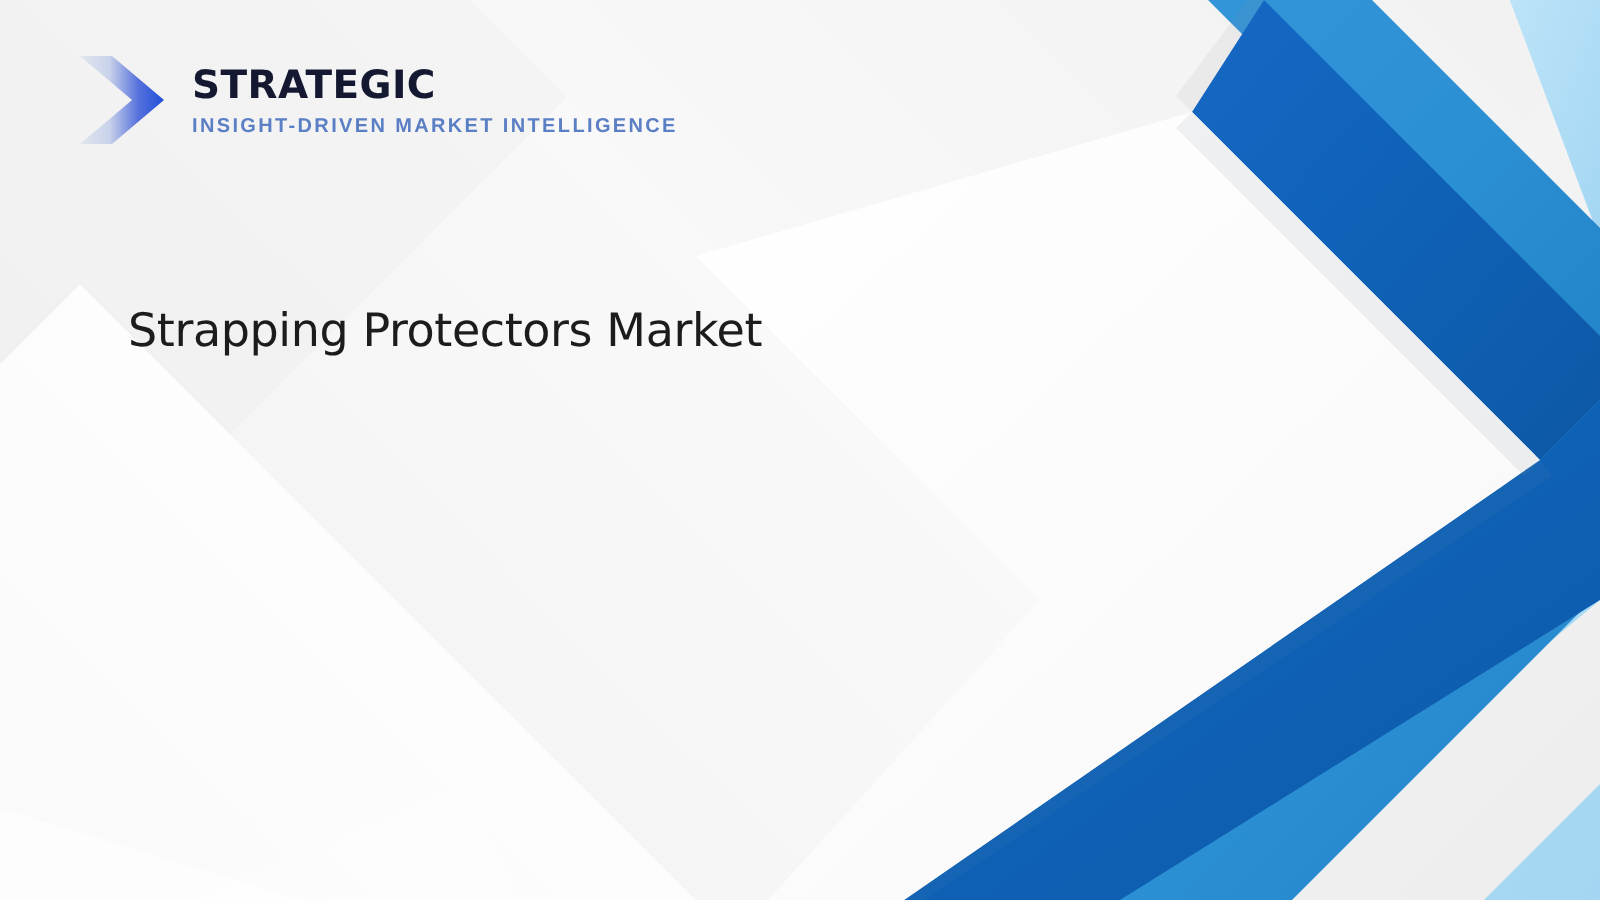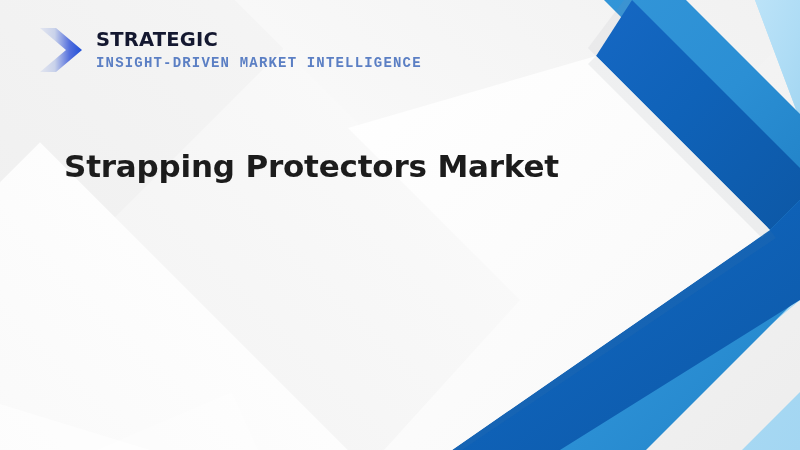--- a/index.html
+++ b/index.html
@@ -84,37 +84,37 @@
     font-family: "DejaVu Sans", sans-serif;
     font-weight: bold;
     font-size: 19.5px;
     line-height: 21px;
     letter-spacing: 0.2px;
     color: #141830;
     white-space: nowrap;
   }
   .logo-tagline {
     margin-top: 5px;
-    font-family: Liberation Mono, monospace;
-    font-size: 14px;
+    font-family: Liberation Sans, sans-serif;
+    font-size: 10px;
     font-weight: bold;
     letter-spacing: 1.18px;
     color: #5b7fc4;
     white-space: nowrap;
   }
 
   
   .headline {
     position: absolute;
     left: 64px;
     top: 146px;
     width: 520px;
     font-family: "DejaVu Sans", sans-serif;
-    font-size: 31px;
-    font-weight: bold;
+    font-size: 23px;
+    font-weight: normal;
     line-height: 40px;
     color: #1c1c1c;
     letter-spacing: -0.2px;
   }
 
   
   .email {
     position: absolute;
     left: 36px;
     top: 368px;

